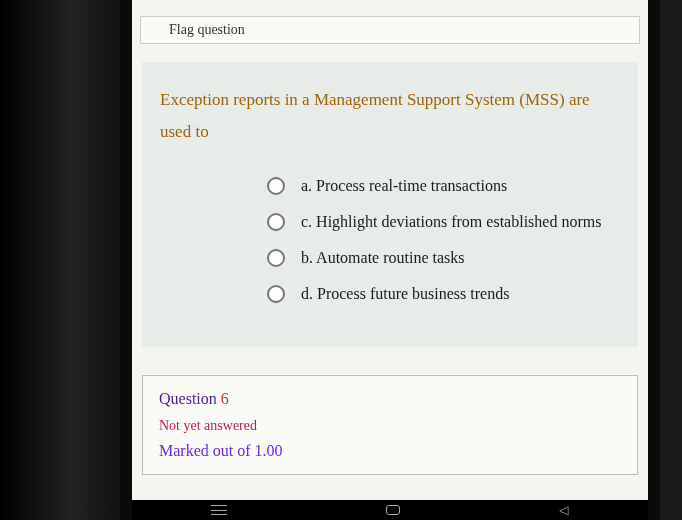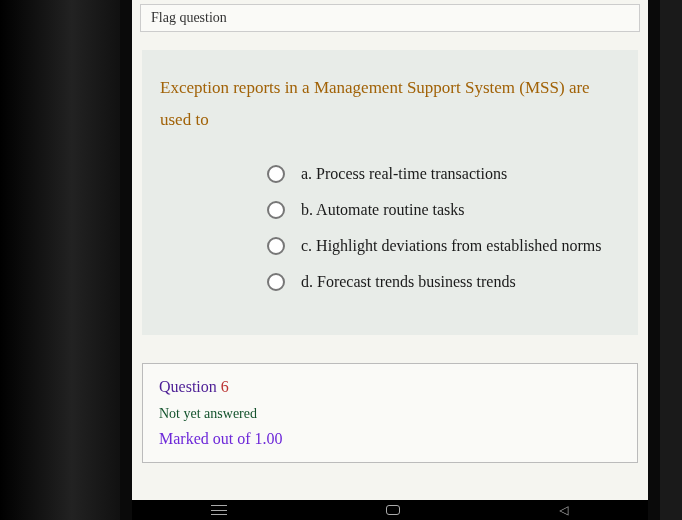--- a/index.html
+++ b/index.html
@@ -18,24 +18,24 @@
     width: 540px;
     height: 520px;
     background: #f5f5f0;
     border-left: 12px solid #0a0a0a;
     border-right: 12px solid #0a0a0a;
   }
   .top-bar {
     height: 28px;
     background: #fafaf7;
     border: 1px solid #ccc;
-    margin: 4px 8px;
+    margin: 16px 8px;
     display: flex;
     align-items: center;
-    padding: 0 10px;
+    padding: 0 28px;
     color: #333;
     font-size: 14px;
     overflow: hidden;
   }
   .question-block {
     background: #e8ece8;
     margin: 18px 10px 0 10px;
     padding: 22px 18px 26px 18px;
   }
   .question-text {
@@ -73,21 +73,21 @@
     background: #fafaf7;
     padding: 14px 16px;
   }
   .q-heading {
     font-size: 16px;
     margin-bottom: 10px;
   }
   .q-word { color: #4c1d95; }
   .q-num { color: #b33; }
   .q-status {
-    color: #14532d;
+    color: #be185d;
     font-size: 14px;
     margin-bottom: 8px;
   }
   .q-mark {
     color: #6d28d9;
     font-size: 16px;
   }
   .nav-bar {
     position: absolute;
     bottom: 0;
@@ -142,29 +142,29 @@
   <div class="question-block">
     <div class="question-text">Exception reports in a Management Support System (MSS) are used to</div>
 
     <div class="options">
       <div class="option-row">
         <div class="radio"></div>
         <div class="option-label">a. Process real-time transactions</div>
       </div>
       <div class="option-row">
         <div class="radio"></div>
+        <div class="option-label">c. Highlight deviations from established norms</div>
+      </div>
+      <div class="option-row">
+        <div class="radio"></div>
         <div class="option-label">b. Automate routine tasks</div>
       </div>
       <div class="option-row">
         <div class="radio"></div>
-        <div class="option-label">c. Highlight deviations from established norms</div>
-      </div>
-      <div class="option-row">
-        <div class="radio"></div>
-        <div class="option-label">d. Forecast trends business trends</div>
+        <div class="option-label">d. Process future business trends</div>
       </div>
     </div>
   </div>
 
   <div class="next-question">
     <div class="q-heading">
       <span class="q-word">Question</span>
       <span class="q-num">6</span>
     </div>
     <div class="q-status">Not yet answered</div>

